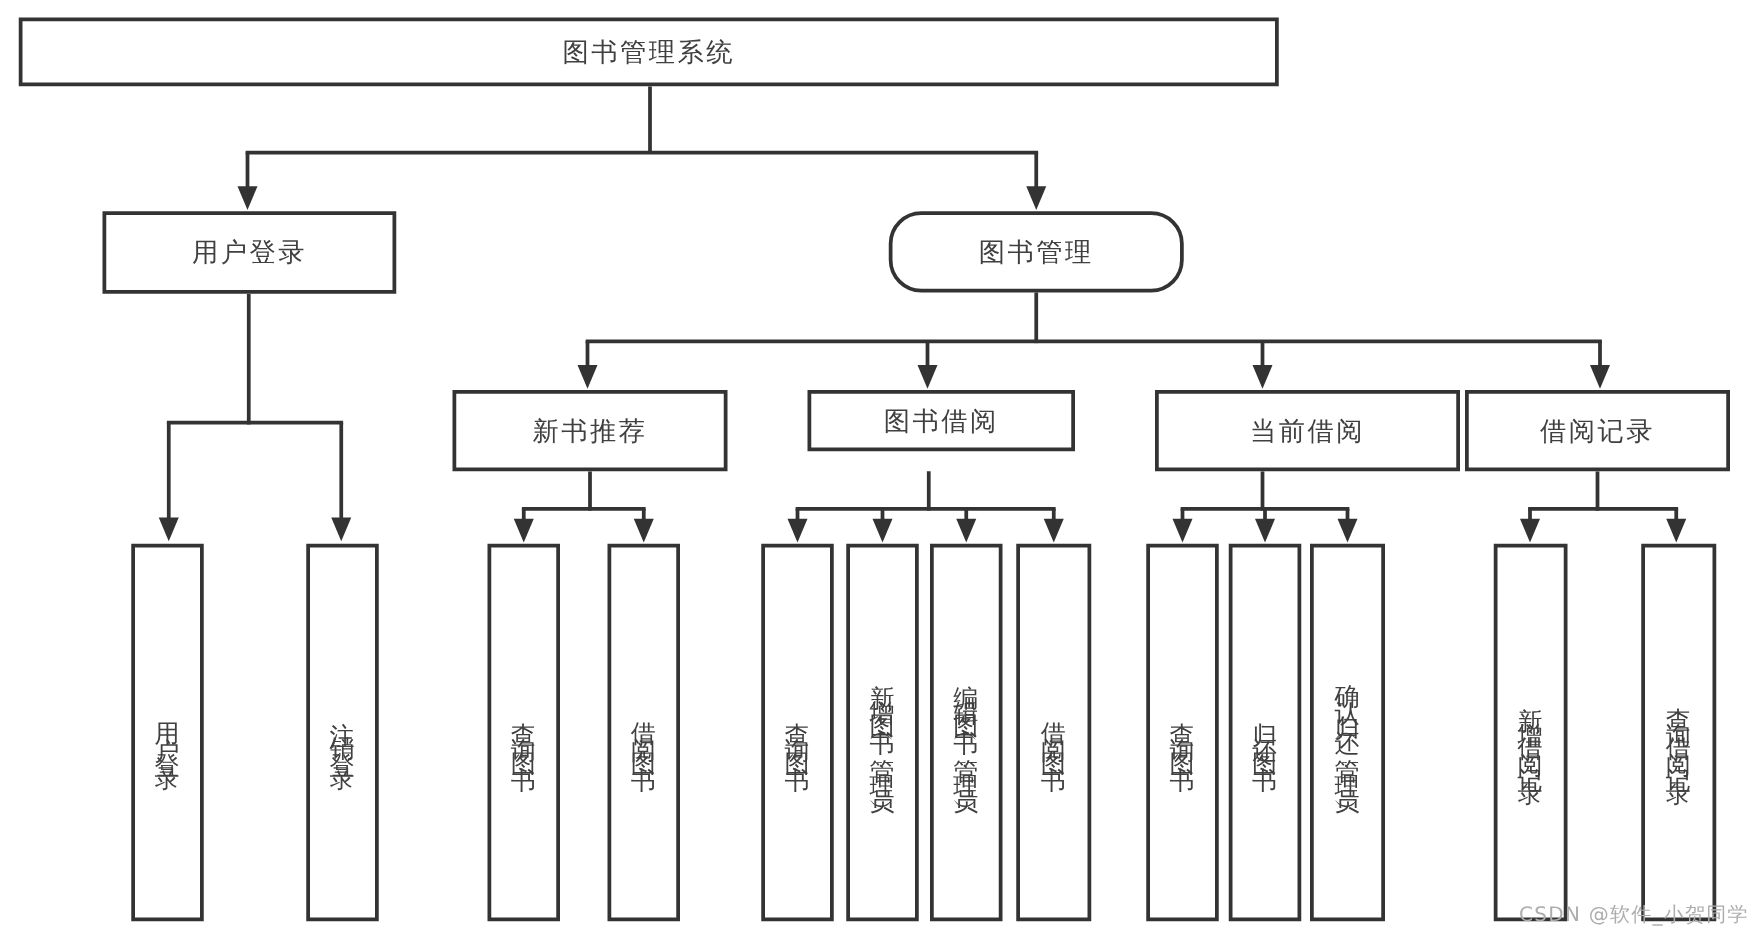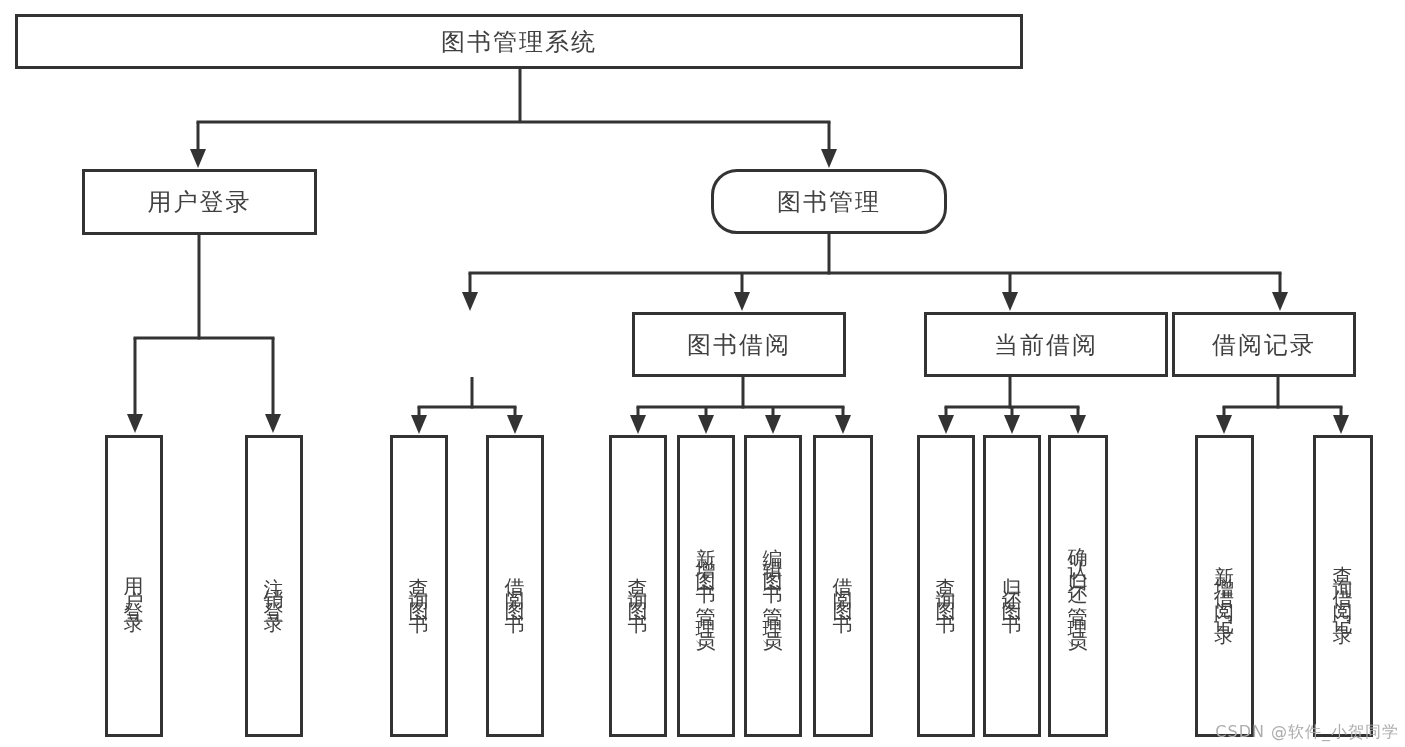--- a/index.html
+++ b/index.html
@@ -21,21 +21,21 @@
     position: absolute;
     box-sizing: border-box;
     border: 3px solid #333333;
     background: #ffffff;
     display: flex;
     align-items: center;
     justify-content: center;
     color: #404040;
   }
   .node .lbl {
-    font-size: 24px;
+    font-size: 21px;
     letter-spacing: 2px;
     white-space: nowrap;
   }
   .leaf .lbl-v {
     writing-mode: vertical-rl;
     text-orientation: mixed;
     font-size: 20px;
     letter-spacing: 12px;
     line-height: 1;
     color: #404040;
@@ -127,27 +127,30 @@
     <span class="lbl">图书管理系统</span>
   </div>
 
   <div class="node" style="left:82px; top:169px; width:235px; height:66px;">
     <span class="lbl">用户登录</span>
   </div>
   <div class="node" style="left:711px; top:169px; width:236px; height:65px;border-radius:26px;">
     <span class="lbl">图书管理</span>
   </div>
 
-  <div class="node" style="left:632px; top:312px; width:214px; height:65px;justify-content:center;">
+  <div class="node" style="left:362px; top:312px; width:220px; height:65px;">
+    <span class="lbl">新书推荐</span>
+  </div>
+  <div class="node" style="left:646px; top:312px; width:214px; height:49px;justify-content:center;">
     <span class="lbl">图书借阅</span>
   </div>
   <div class="node" style="left:902px; top:312px; width:244px; height:65px;margin-left:22px;">
     <span class="lbl">当前借阅</span>
   </div>
-  <div class="node" style="left:1172px; top:312px; width:184px; height:65px;">
+  <div class="node" style="left:1172px; top:312px; width:212px; height:65px;">
     <span class="lbl">借阅记录</span>
   </div>
 
   <div class="node leaf" style="left:105px; top:435px; width:58px; height:302px;">
     <span class="lbl-v">用户登录</span>
   </div>
   <div class="node leaf" style="left:245px; top:435px; width:58px; height:302px;">
     <span class="lbl-v">注销登录</span>
   </div>
 

